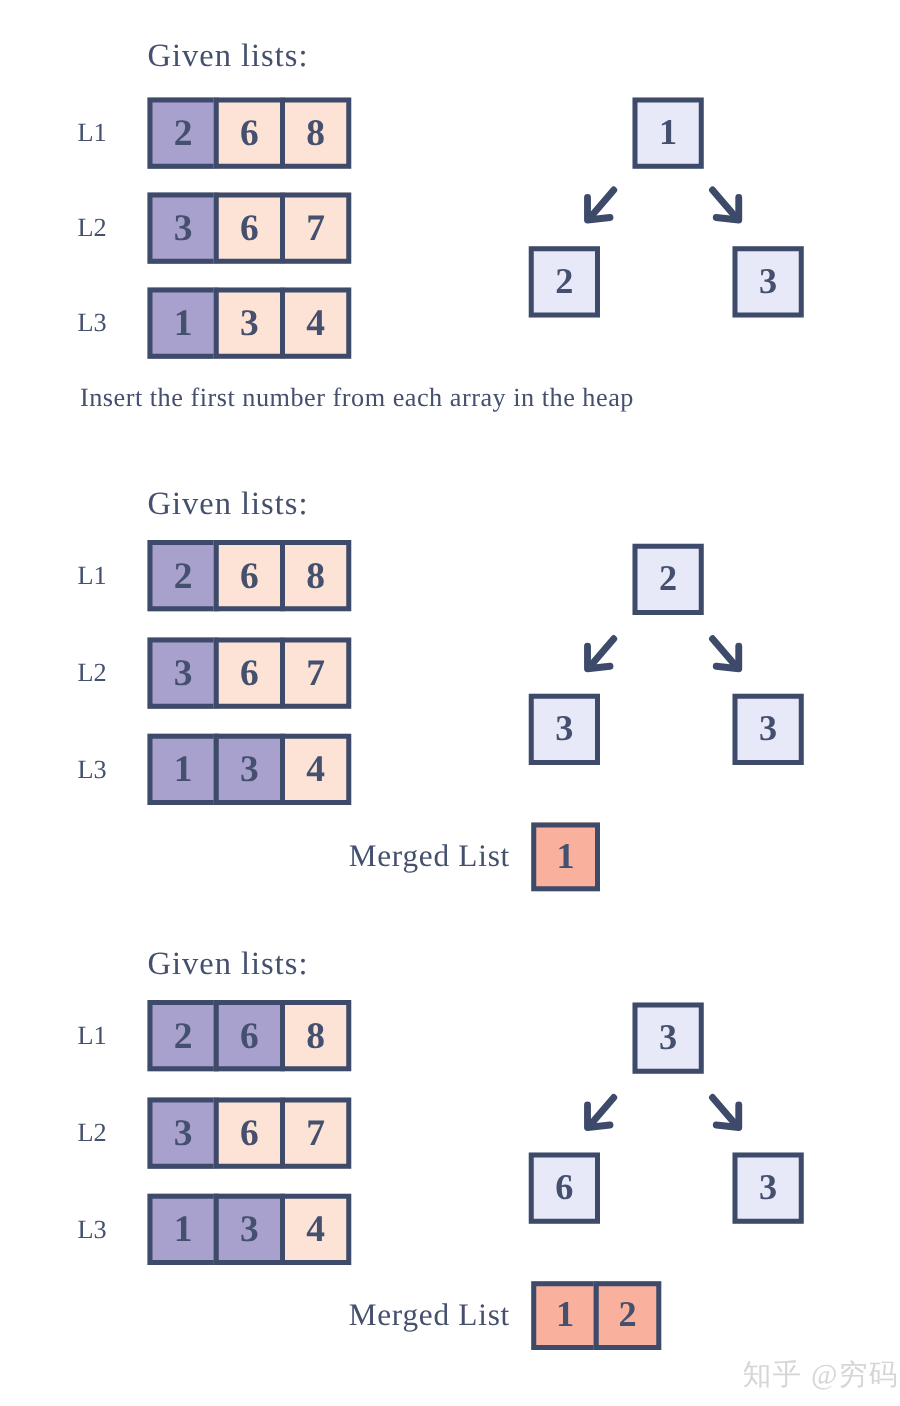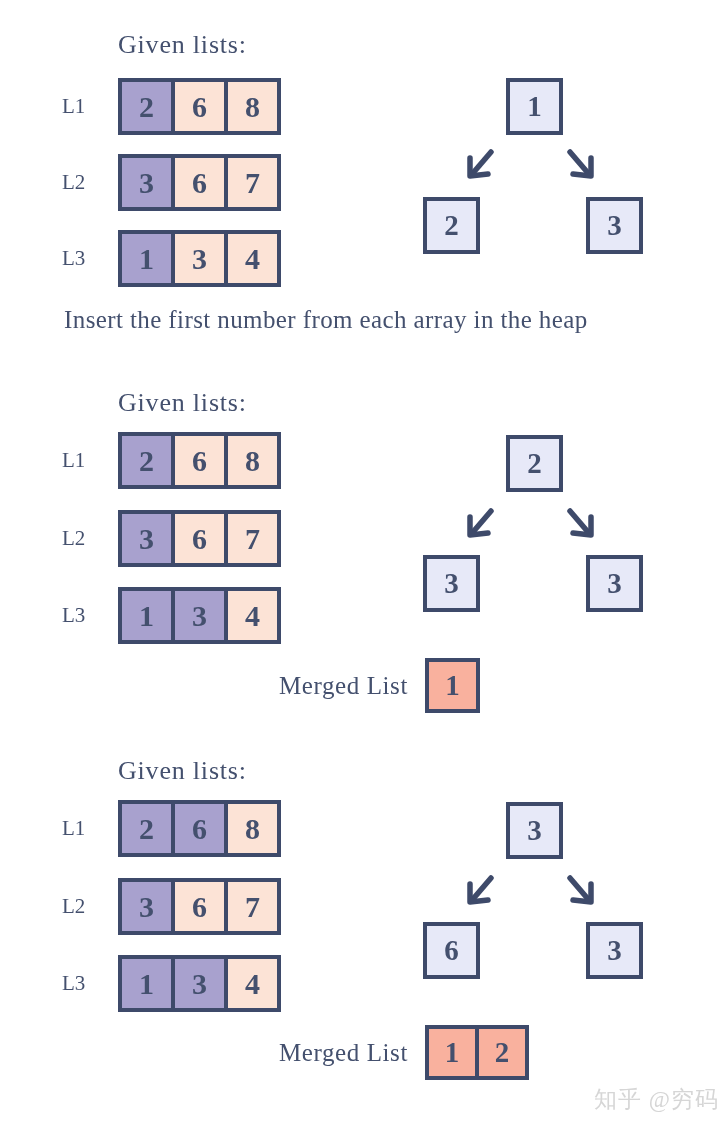--- a/index.html
+++ b/index.html
@@ -32,21 +32,21 @@
   .tone-peach  { background: var(--peach); }
   .node {
     position: absolute; box-sizing: border-box; width: 57px; height: 57px;
     border: 4px solid var(--navy); background: var(--lavender);
     display: flex; align-items: center; justify-content: center;
     font-size: 29px; font-weight: bold; color: var(--text);
   }
   .arrow { position: absolute; width: 40px; height: 40px; color: var(--navy); }
   .caption {
     position: absolute; left: 64px; top: 306px;
-    font-size: 25px; letter-spacing: 0.4px; color: var(--text); white-space: nowrap;
+    font-size: 21px; letter-spacing: 0.4px; color: var(--text); white-space: nowrap;
   }
   .merged-label {
     position: absolute; left: 208px; width: 200px; height: 55px;
     line-height: 55px; text-align: right; font-size: 25px;
     letter-spacing: 0.6px; color: var(--text);
   }
   .merged-row { position: absolute; left: 425px; display: flex; }
   .merged-cell {
     box-sizing: border-box; width: 54px; height: 55px;
     border: 4px solid var(--navy); background: var(--salmon);

